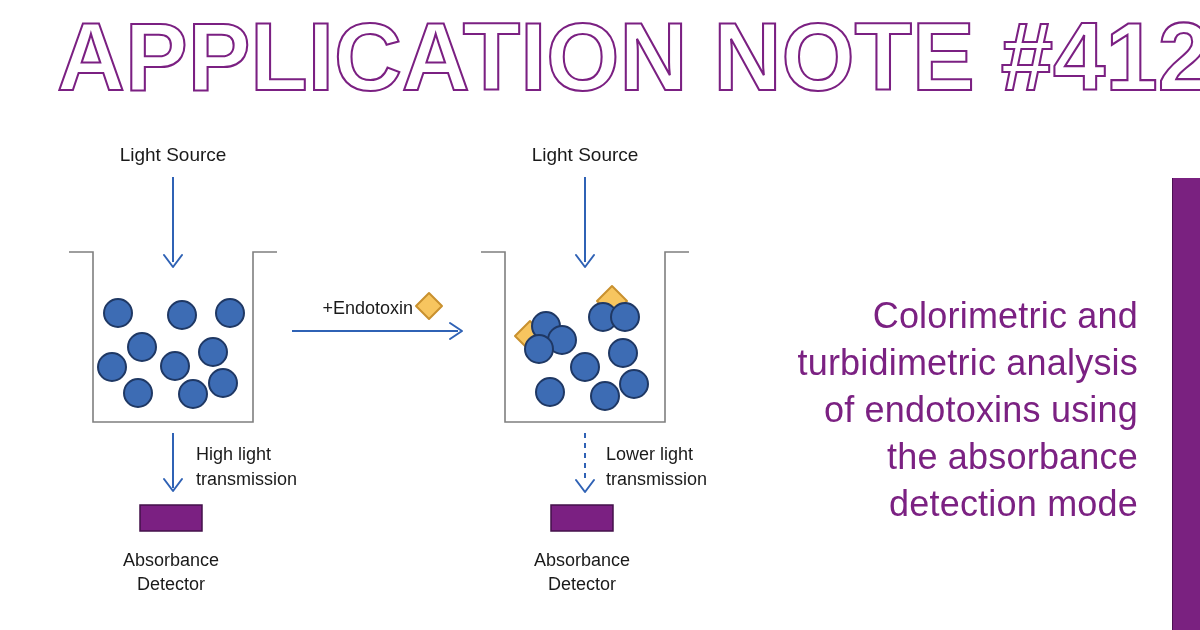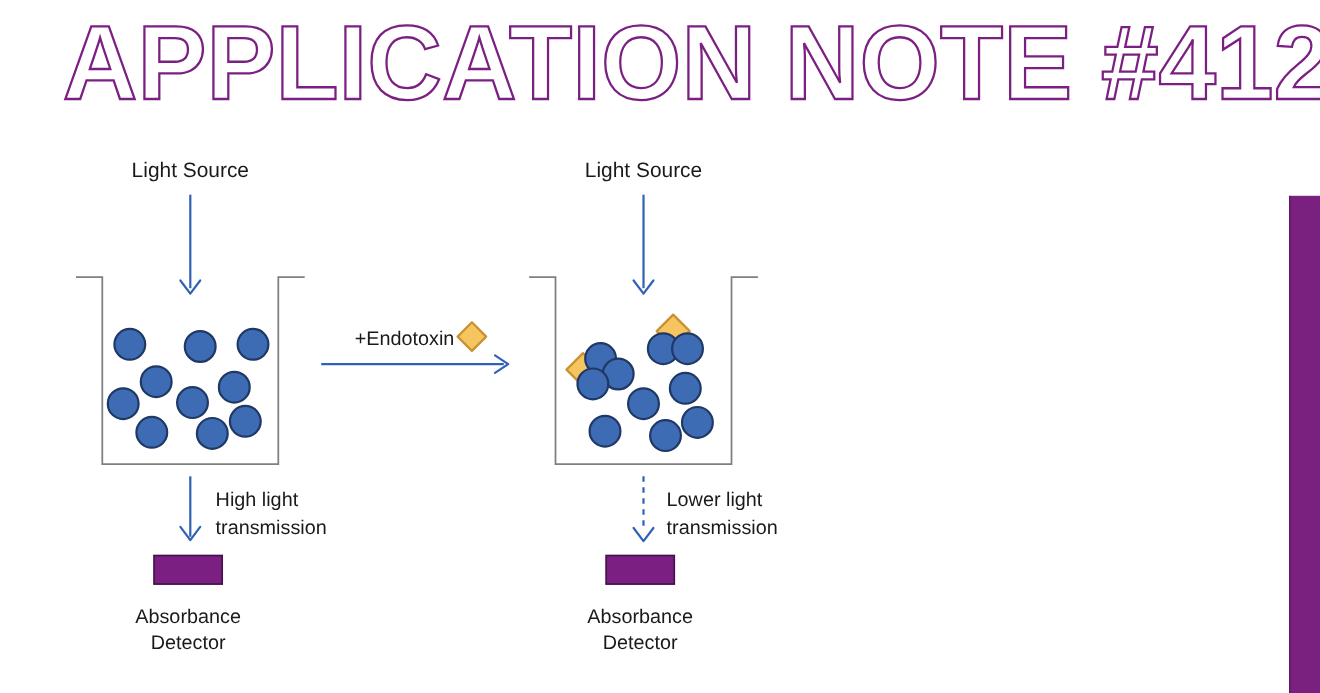--- a/index.html
+++ b/index.html
@@ -138,15 +138,22 @@
       <text class="lbl" x="576" y="460">Lower light</text>
       <text class="lbl" x="576" y="485">transmission</text>
 
       <rect class="detector" x="521" y="505" width="62" height="26"></rect>
 
       <text class="lbl mid" x="552" y="566">Absorbance</text>
       <text class="lbl mid" x="552" y="590">Detector</text>
     </g>
   </svg>
 
+  <div class="caption">
+    <div>Colorimetric and</div>
+    <div>turbidimetric analysis</div>
+    <div>of endotoxins using</div>
+    <div>the absorbance</div>
+    <div>detection mode</div>
+  </div>
 
   <div class="side-bar"></div>
 </div>
 
 </body></html>

